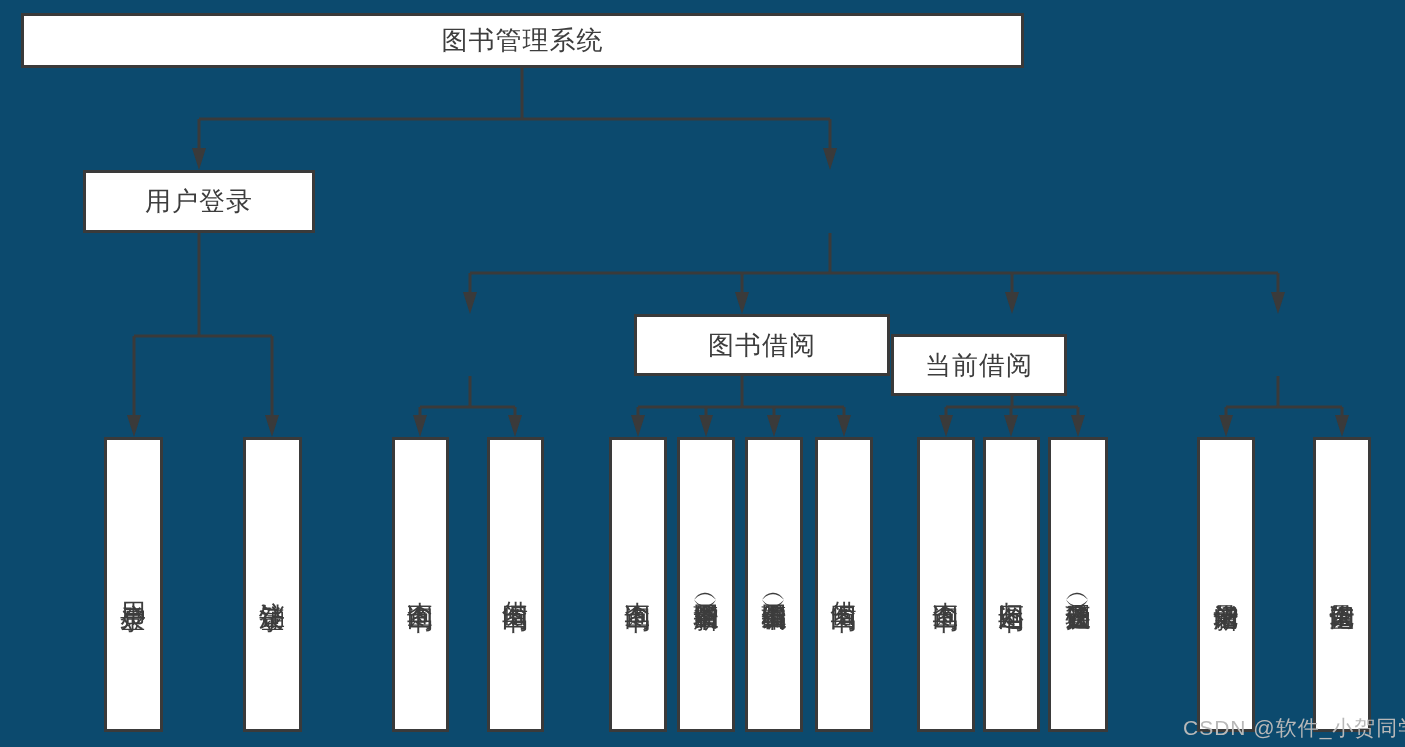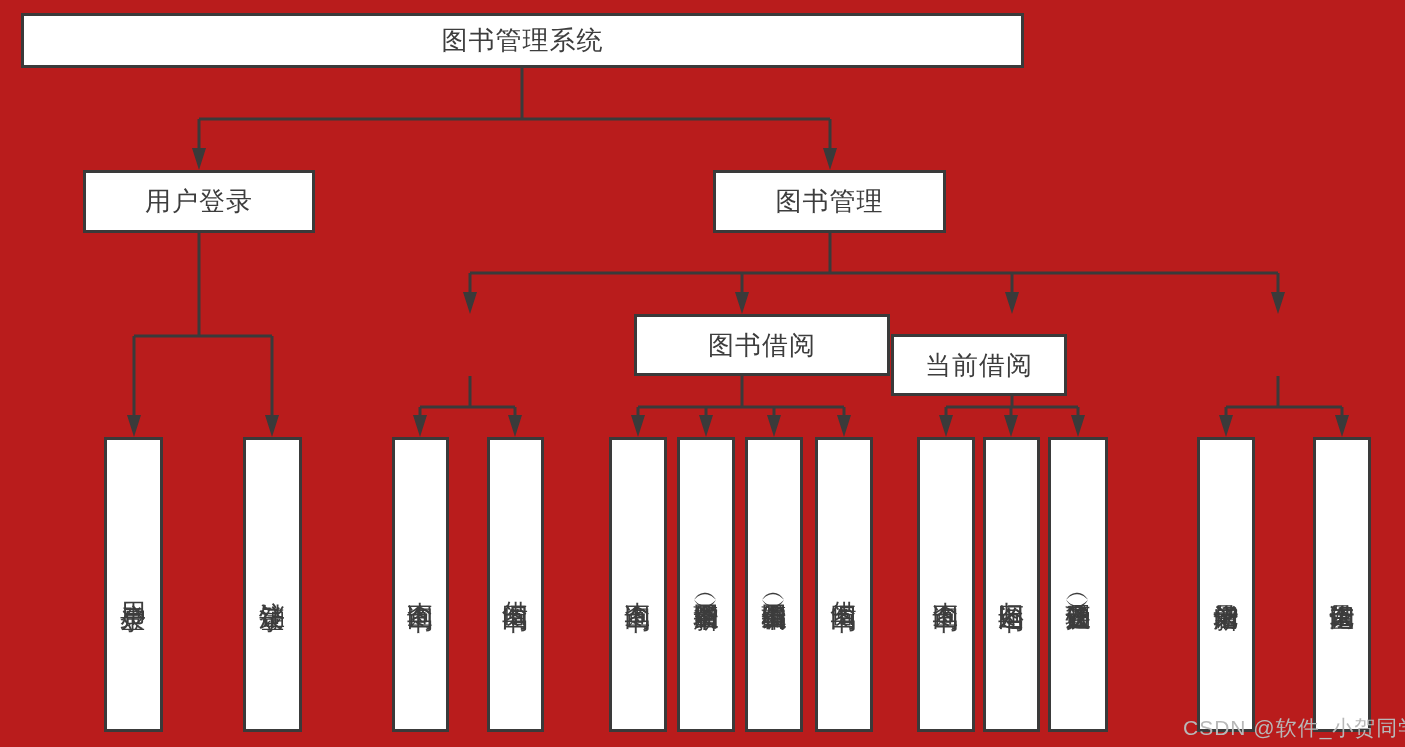--- a/index.html
+++ b/index.html
@@ -5,21 +5,21 @@
   html, body {
     margin: 0;
     padding: 0;
     background: #ffffff;
     font-family: "Liberation Sans", sans-serif;
   }
   .canvas {
     position: relative;
     width: 1405px;
     height: 747px;
-    background: #b91c1c;
+    background: #0c4a6e;
     overflow: hidden;
     text-decoration: underline;
   }
   .connectors {
     position: absolute;
     left: 0; top: 0;
     width: 1405px;
     height: 747px;
     pointer-events: none;
   }
@@ -82,21 +82,20 @@
              M631 415 L645 415 L638 437 Z  M699 415 L713 415 L706 437 Z
              M767 415 L781 415 L774 437 Z  M837 415 L851 415 L844 437 Z
              M939 415 L953 415 L946 437 Z  M1004 415 L1018 415 L1011 437 Z
              M1071 415 L1085 415 L1078 437 Z  M1219 415 L1233 415 L1226 437 Z
              M1335 415 L1349 415 L1342 437 Z"></path>
   </svg>
 
   <div class="node" style="left:21px; top:13px; width:1003px; height:55px;">图书管理系统</div>
 
   <div class="node" style="left:83px; top:170px; width:232px; height:63px;">用户登录</div>
-  <div class="node" style="left:713px; top:170px; width:233px; height:63px;">图书管理</div>
 
   <div class="node" style="left:634px; top:314px; width:256px; height:62px;">图书借阅</div>
   <div class="node" style="left:891px; top:314px; width:176px; height:62px;margin-top:20px;">当前借阅</div>
 
   <div class="node leaf" style="left:104px; width:59px;">用户登录</div>
   <div class="node leaf" style="left:243px; width:59px;">注销登录</div>
 
   <div class="node leaf" style="left:392px; width:57px;">查询图书</div>
   <div class="node leaf" style="left:487px; width:57px;">借阅图书</div>
 

